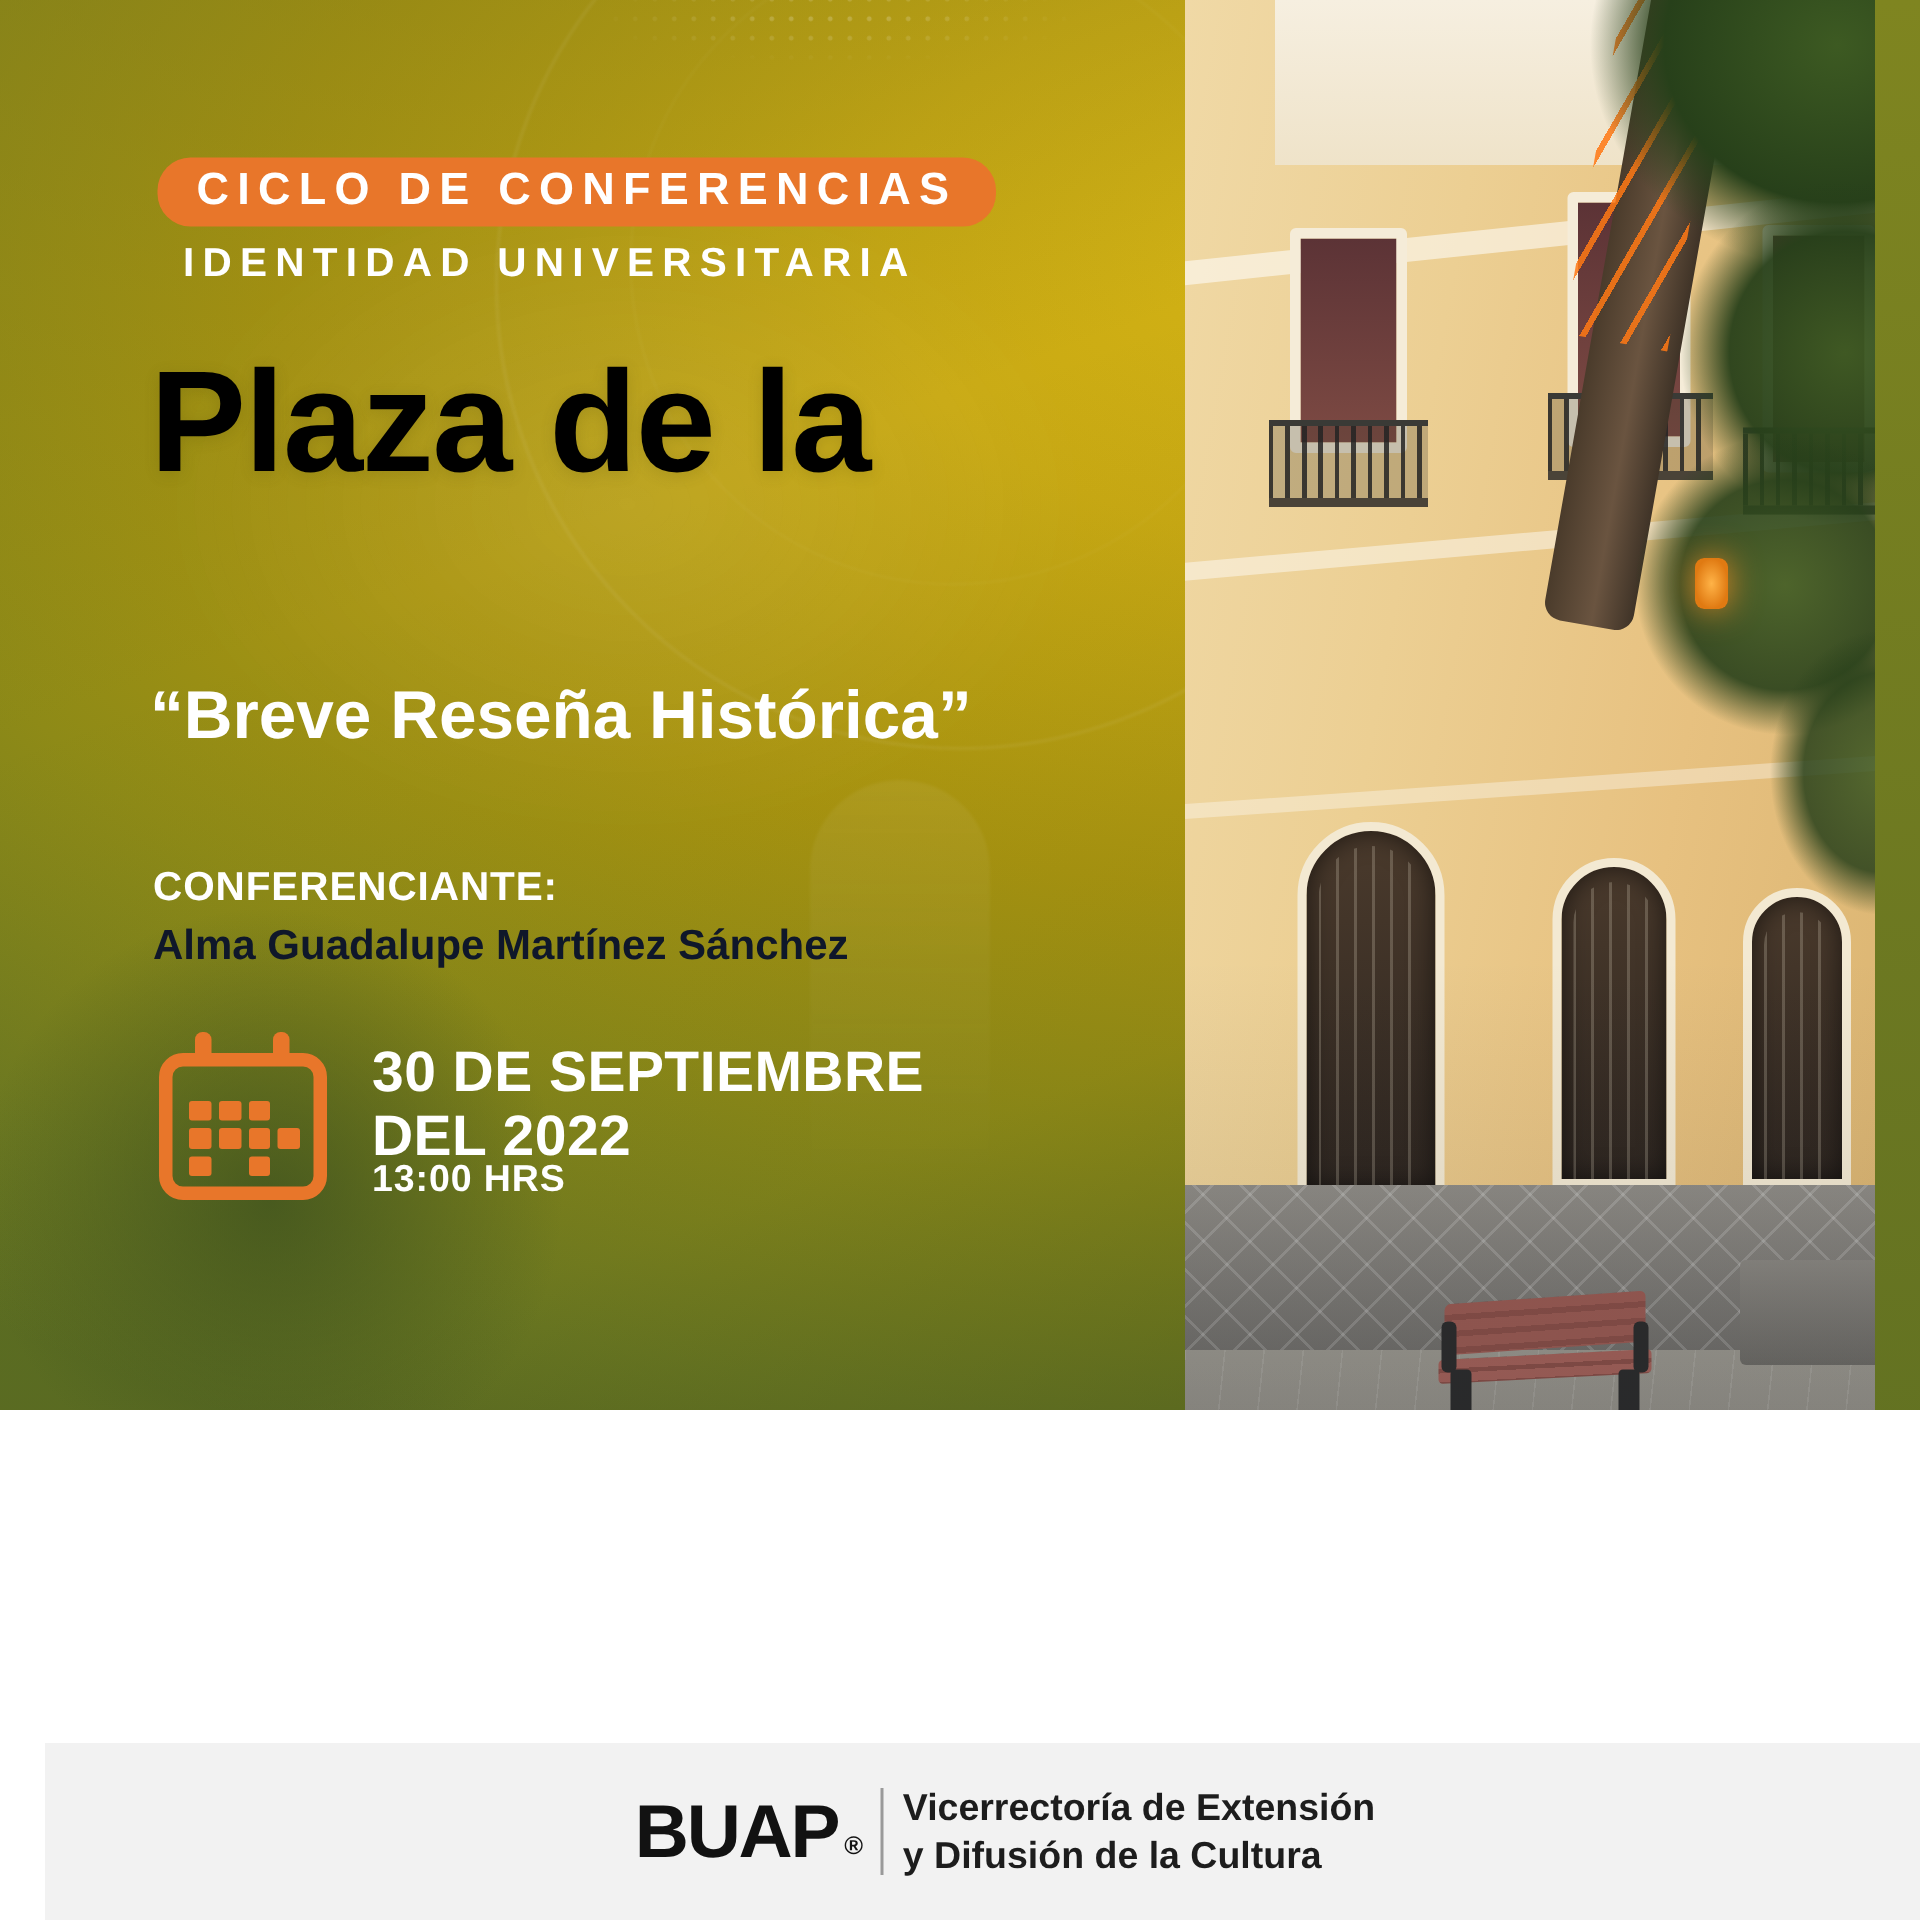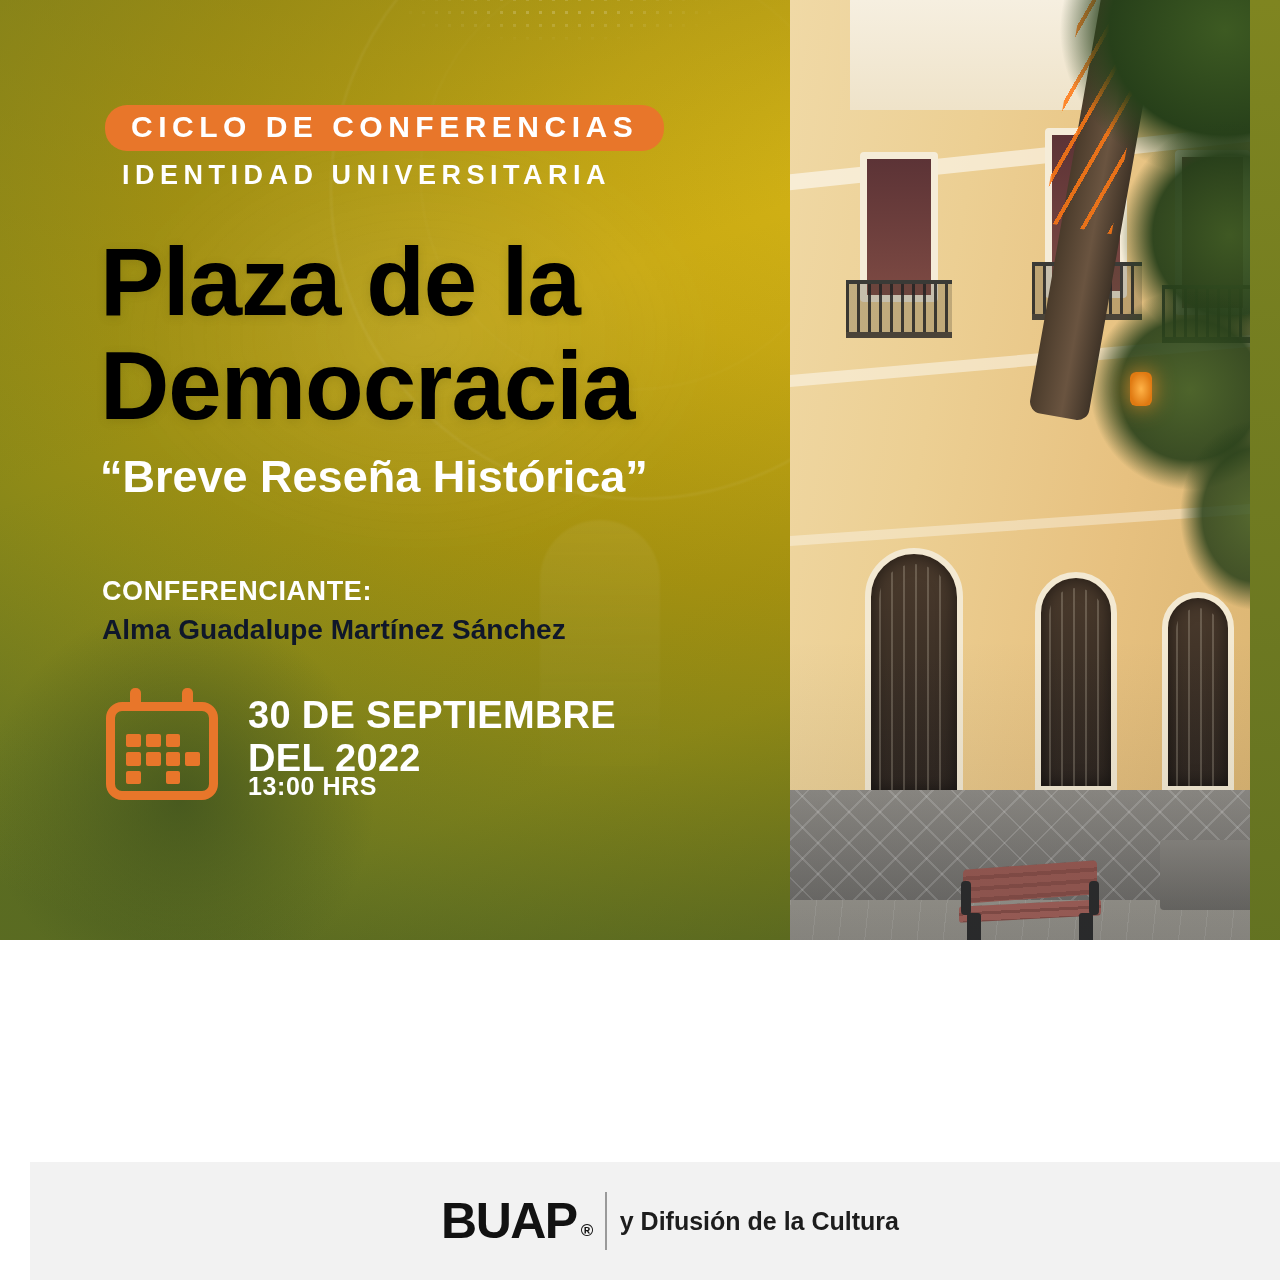--- a/index.html
+++ b/index.html
@@ -523,21 +523,20 @@
       <div class="photo-shade"></div>
     </div>
     <div class="photo-right-strip"></div>
 
     <div class="content">
       <div class="kicker-pill">CICLO DE CONFERENCIAS</div>
       <div class="kicker-sub">IDENTIDAD UNIVERSITARIA</div>
 
       <div class="title">
         <div>Plaza de la</div>
-        <div>Democracia</div>
       </div>
       <div class="subtitle">“Breve Reseña Histórica”</div>
 
       <div class="speaker-label">CONFERENCIANTE:</div>
       <div class="speaker-name">Alma Guadalupe Martínez Sánchez</div>
 
       <div class="cal-icon">
         <div class="cal-ring r1"></div>
         <div class="cal-ring r2"></div>
         <div class="cal-body"></div>
@@ -566,17 +565,18 @@
     </div>
   </div>
 
   <div class="footer">
     <div class="buap-logo">
       <span>BUAP</span>
       <span class="buap-reg">®</span>
     </div>
     <div class="footer-divider"></div>
     <div class="footer-text">
+      <div>Vicerrectoría de Extensión</div>
       <div>y Difusión de la Cultura</div>
     </div>
   </div>
 
 </div>
 
 </body></html>

